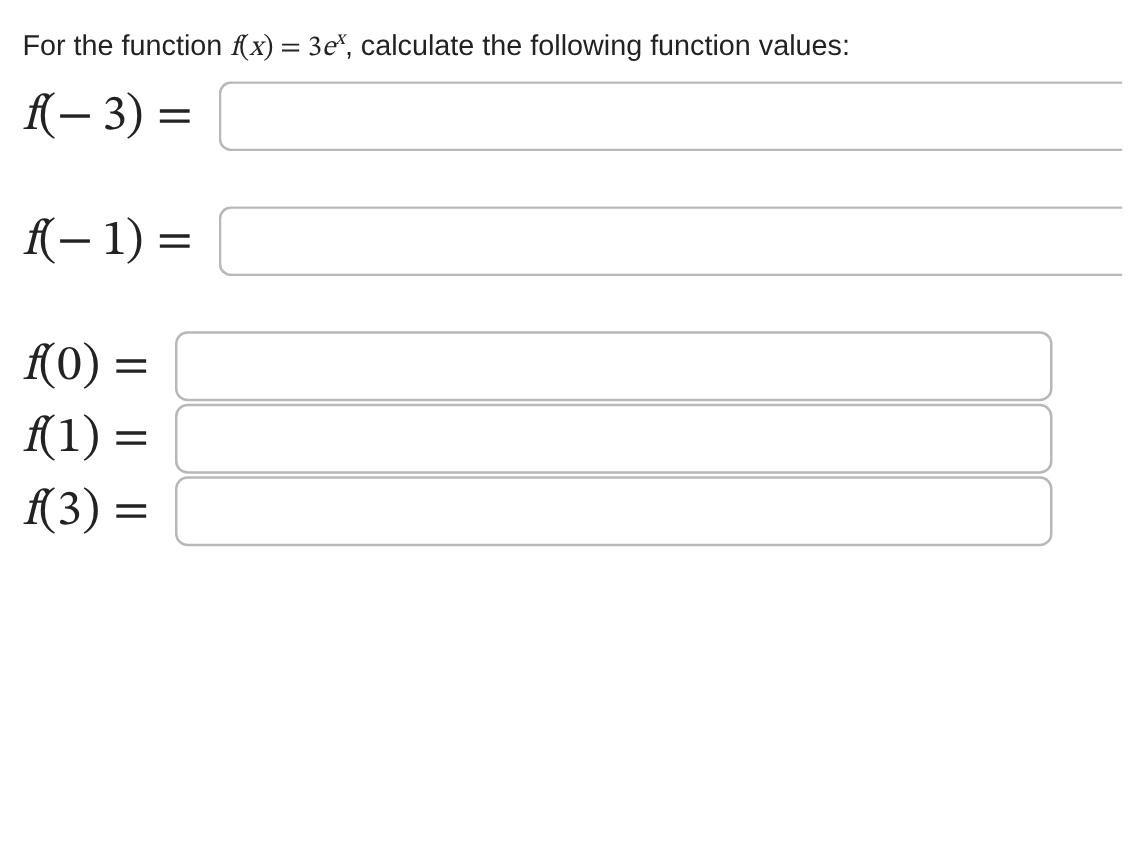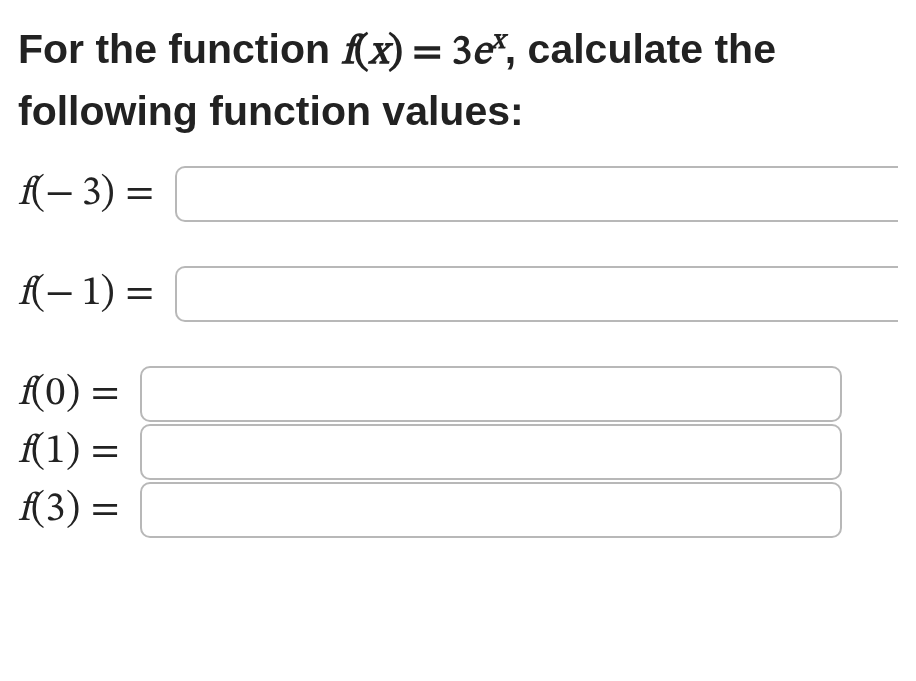--- a/index.html
+++ b/index.html
@@ -9,24 +9,24 @@
     }
     body {
       font-family: -apple-system, BlinkMacSystemFont, "Segoe UI", Arial, sans-serif;
       background: #ffffff;
       padding: 20px 18px;
       width: 916px;
       height: 681px;
       color: #222;
     }
     .prompt {
-      font-size: 41px;
+      font-size: 23px;
       line-height: 1.45;
-      margin-bottom: 24px;
-      font-weight: 700;
+      margin-bottom: 10px;
+      font-weight: 400;
     }
     .math {
       font-family: "Cambria Math", "STIX Two Math", "Times New Roman", serif;
     }
     .math-i {
       font-family: "Cambria Math", "STIX Two Math", "Times New Roman", serif;
       font-style: italic;
     }
     .sup {
       font-size: 0.7em;

